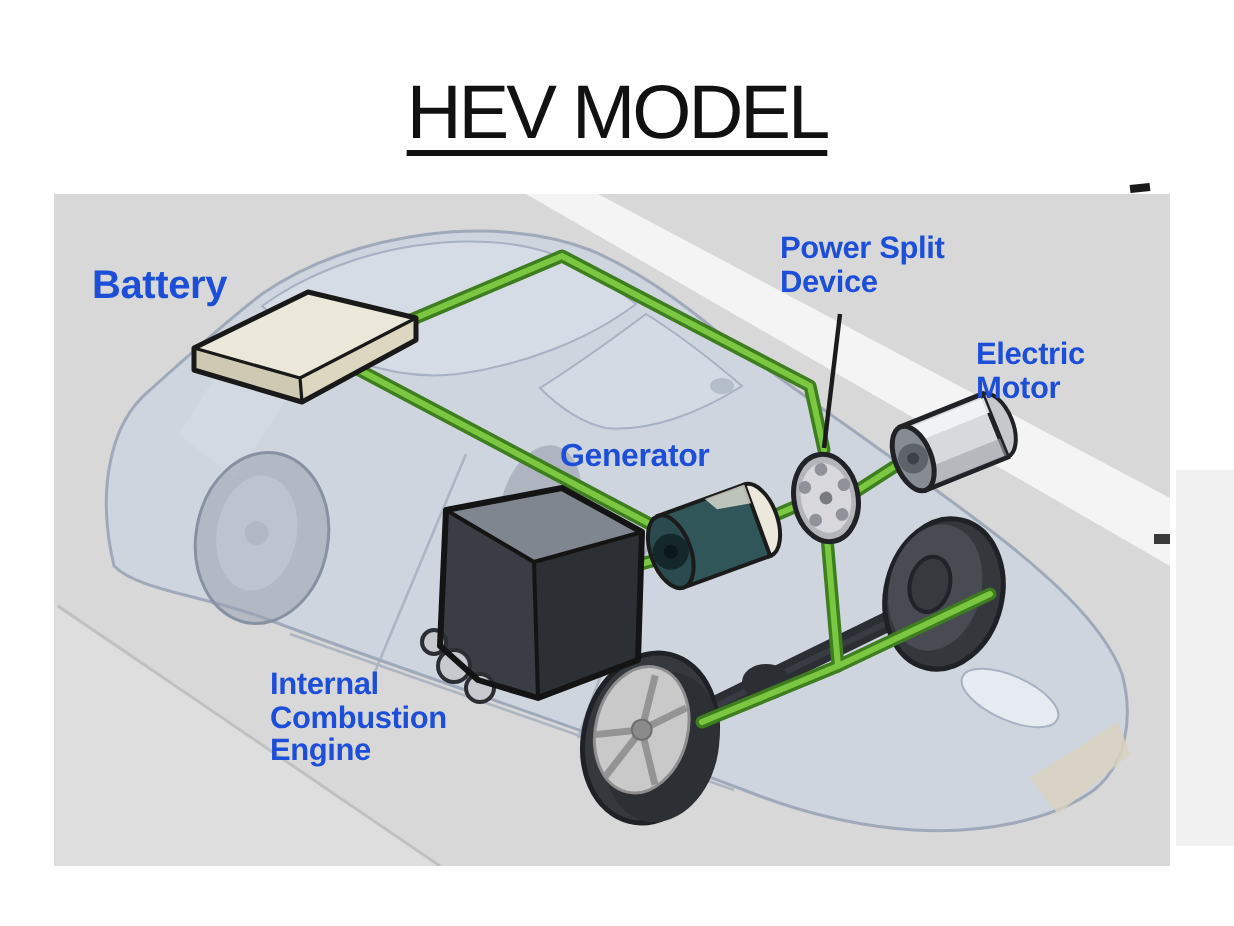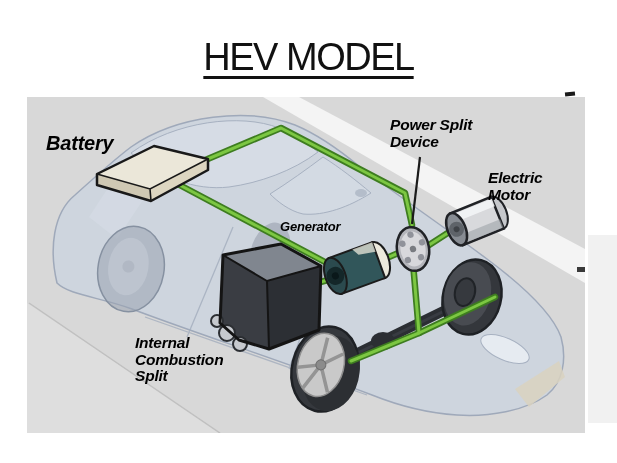--- a/index.html
+++ b/index.html
@@ -4,26 +4,26 @@
 <style>
   html,body{margin:0;padding:0;}
   body{width:617px;height:463px;background:#ffffff;position:relative;overflow:hidden;
        font-family:"Liberation Sans", sans-serif;}
   .slide{position:absolute;left:0;top:0;width:541px;height:463px;background:#ffffff;}
   .title{position:absolute;left:0;top:36px;width:617px;text-align:center;
          font-size:38px;font-weight:400;letter-spacing:-1.5px;color:#111;
          text-decoration:underline;text-decoration-thickness:3px;text-underline-offset:6px;}
   .diagram{position:absolute;left:27px;top:97px;width:558px;height:336px;background:#d8d8d8;overflow:hidden;}
   .diagram svg{position:absolute;left:0;top:0;}
-  .lbl{position:absolute;font-weight:bold;font-size:15.5px;line-height:1.08;color:#000000;
-       white-space:pre-line;letter-spacing:-0.2px;font-style:italic;}
+  .lbl{position:absolute;font-weight:bold;font-size:15.5px;line-height:1.08;color:#1d4ed8;
+       white-space:pre-line;letter-spacing:-0.2px;}
   .lbl-battery{left:19px;top:36px;font-size:20px;}
   .lbl-psd{left:363px;top:20px;}
   .lbl-motor{left:461px;top:73px;}
-  .lbl-generator{left:253px;top:123px;font-size:13px;}
+  .lbl-generator{left:253px;top:123px;font-size:16px;}
   .lbl-engine{left:108px;top:238px;}
   .stray-a{position:absolute;left:565px;top:92px;width:10px;height:4px;background:#1a1a1a;transform:rotate(-6deg);}
   .stray-b{position:absolute;left:577px;top:267px;width:8px;height:5px;background:#3a3a3a;}
   .right-shade{position:absolute;left:588px;top:235px;width:29px;height:188px;background:#f1f1f1;}
 </style>
 </head>
 <body>
 
 <div class="slide">
 
@@ -158,19 +158,19 @@
     </svg>
 
     <div class="lbl lbl-battery">Battery</div>
     <div class="lbl lbl-psd">Power Split
 Device</div>
     <div class="lbl lbl-motor">Electric
 Motor</div>
     <div class="lbl lbl-generator">Generator</div>
     <div class="lbl lbl-engine">Internal
 Combustion
-Split</div>
+Engine</div>
   </div>
 
   <div class="right-shade"></div>
   <div class="stray-a"></div>
   <div class="stray-b"></div>
 </div>
 
 </body></html>

